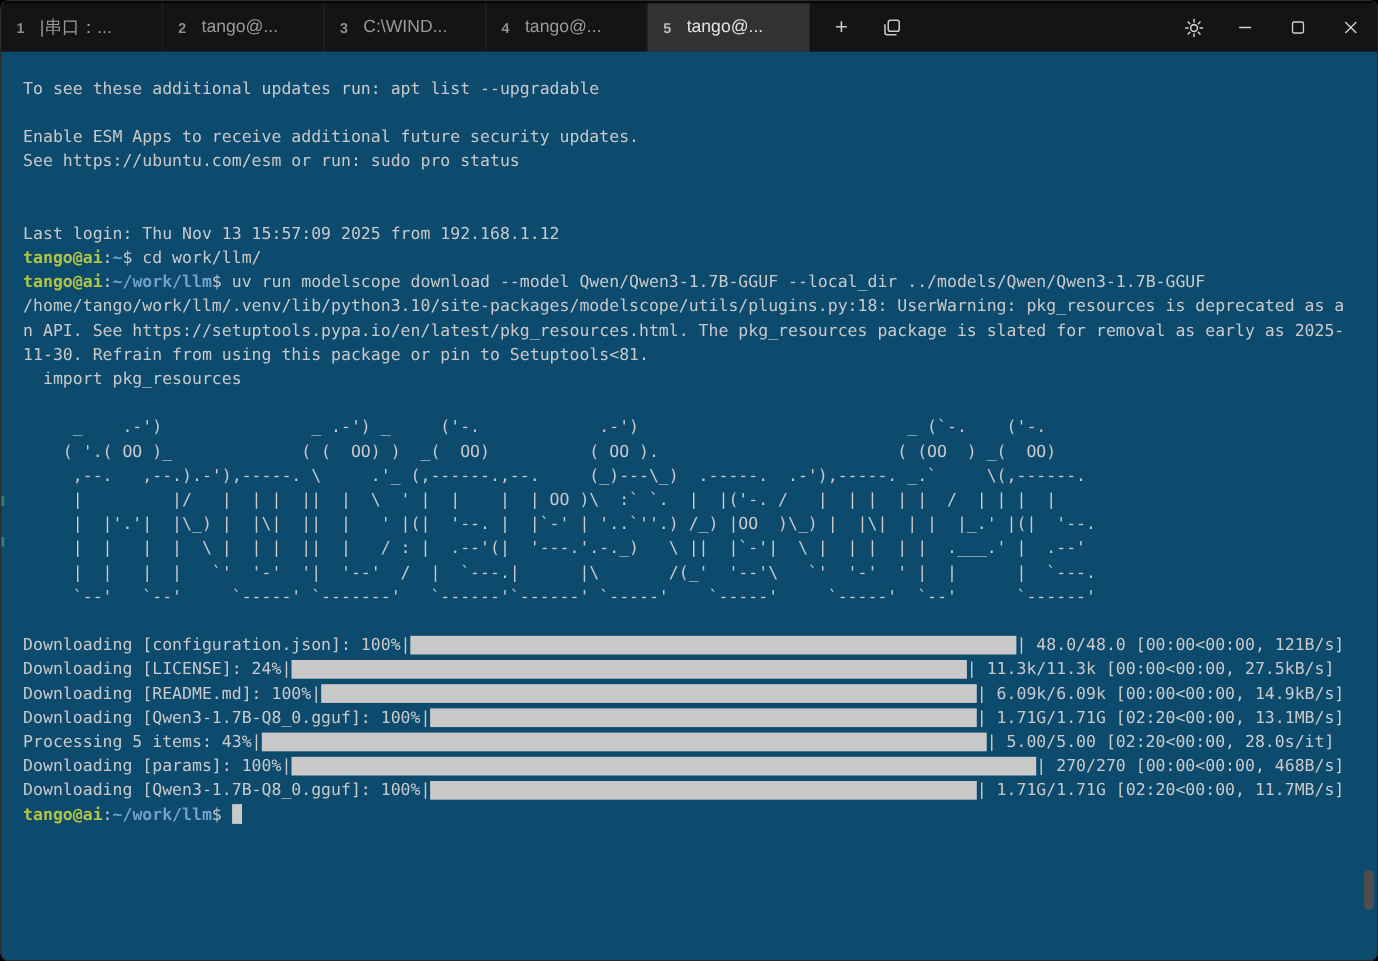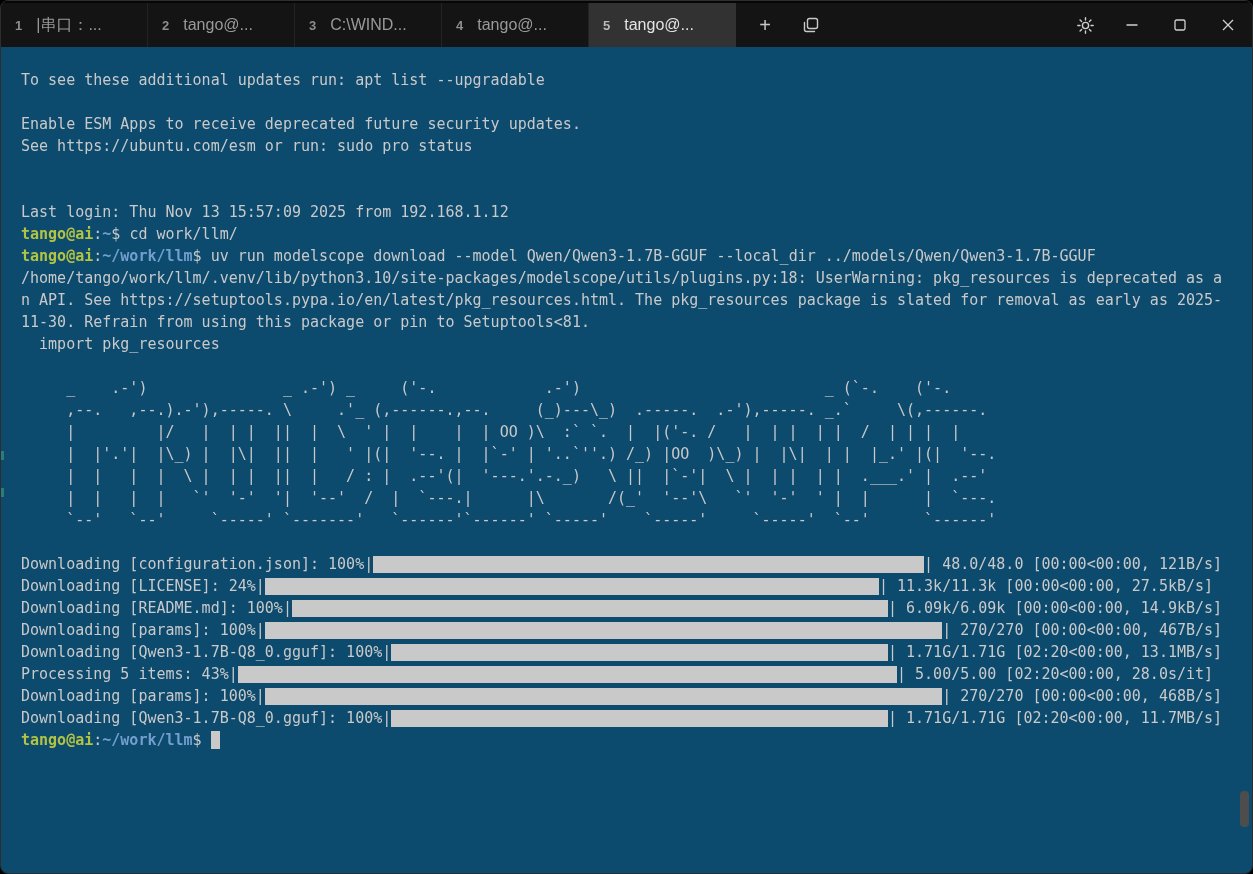--- a/index.html
+++ b/index.html
@@ -166,44 +166,44 @@
       </span>
     </div>
   </div>
 
   <div class="terminal" style="background: #0c4a6e;">
     <div class="scroll-mark mark-1" style="background: rgb(42, 125, 125);"></div>
     <div class="scroll-mark mark-2" style="background: rgb(42, 125, 125);"></div>
     <div class="scroll-thumb"></div>
   <div class="line">To see these additional updates run: apt list --upgradable</div>
       <div class="line"></div>
-      <div class="line">Enable ESM Apps to receive deprecated future security updates.</div>
+      <div class="line">Enable ESM Apps to receive additional future security updates.</div>
       <div class="line">See https://ubuntu.com/esm or run: sudo pro status</div>
       <div class="line"></div>
       <div class="line"></div>
       <div class="line">Last login: Thu Nov 13 15:57:09 2025 from 192.168.1.12</div>
       <div class="line"><span class="p-user" style="color: rgb(179, 195, 66);">tango@ai</span><span>:</span><span class="p-path" style="color: rgb(114, 159, 207);">~</span><span>$ </span><span>cd work/llm/</span></div>
       <div class="line"><span class="p-user" style="color: rgb(179, 195, 66);">tango@ai</span><span>:</span><span class="p-path" style="color: rgb(114, 159, 207);">~/work/llm</span><span>$ </span><span>uv run modelscope download --model Qwen/Qwen3-1.7B-GGUF --local_dir ../models/Qwen/Qwen3-1.7B-GGUF</span></div>
       <div class="line">/home/tango/work/llm/.venv/lib/python3.10/site-packages/modelscope/utils/plugins.py:18: UserWarning: pkg_resources is deprecated as a</div>
       <div class="line">n API. See https://setuptools.pypa.io/en/latest/pkg_resources.html. The pkg_resources package is slated for removal as early as 2025-</div>
       <div class="line">11-30. Refrain from using this package or pin to Setuptools&lt;81.</div>
       <div class="line">  import pkg_resources</div>
       <div class="line"></div>
       <div class="line art">     _    .-')               _ .-') _     ('-.            .-')                           _ (`-.    ('-.   </div>
+      <div class="line art">    ( '.( OO )_             ( (  OO) )  _(  OO)          ( OO ).                        ( (OO  ) _(  OO)  </div>
       <div class="line art">     ,--.   ,--.).-'),-----. \     .'_ (,------.,--.     (_)---\_)  .-----.  .-'),-----. _.`     \(,------. </div>
       <div class="line art">     |         |/   |  | |  ||  |  \  ' |  |    |  | OO )\  :` `.  |  |('-. /   |  | |  | |  /  | | |  |     </div>
       <div class="line art">     |  |'.'|  |\_) |  |\|  ||  |   ' |(|  '--. |  |`-' | '..`''.) /_) |OO  )\_) |  |\|  | |  |_.' |(|  '--.  </div>
       <div class="line art">     |  |   |  |  \ |  | |  ||  |   / : |  .--'(|  '---.'.-._)   \ ||  |`-'|  \ |  | |  | |  .___.' |  .--'  </div>
       <div class="line art">     |  |   |  |   `'  '-'  '|  '--'  /  |  `---.|      |\       /(_'  '--'\   `'  '-'  ' |  |      |  `---. </div>
       <div class="line art">     `--'   `--'     `-----' `-------'   `------'`------' `-----'    `-----'     `-----'  `--'      `------' </div>
       <div class="line"></div>
       <div class="line"><span>Downloading [configuration.json]: 100%|</span><span class="bar" style="width: 61ch; background: rgb(201, 201, 201);"></span><span>| 48.0/48.0 [00:00&lt;00:00, 121B/s]</span></div>
       <div class="line"><span>Downloading [LICENSE]: 24%|</span><span class="bar" style="width: 68ch; background: rgb(201, 201, 201);"></span><span>| 11.3k/11.3k [00:00&lt;00:00, 27.5kB/s]</span></div>
       <div class="line"><span>Downloading [README.md]: 100%|</span><span class="bar" style="width: 66ch; background: rgb(201, 201, 201);"></span><span>| 6.09k/6.09k [00:00&lt;00:00, 14.9kB/s]</span></div>
-      <div class="line"><span>Downloading [params]: 100%|</span><span class="bar" style="width: 75ch; background: rgb(201, 201, 201);"></span><span>| 270/270 [00:00&lt;00:00, 467B/s]</span></div>
       <div class="line"><span>Downloading [Qwen3-1.7B-Q8_0.gguf]: 100%|</span><span class="bar" style="width: 55ch; background: rgb(201, 201, 201);"></span><span>| 1.71G/1.71G [02:20&lt;00:00, 13.1MB/s]</span></div>
       <div class="line"><span>Processing 5 items: 43%|</span><span class="bar" style="width: 73ch; background: rgb(201, 201, 201);"></span><span>| 5.00/5.00 [02:20&lt;00:00, 28.0s/it]</span></div>
       <div class="line"><span>Downloading [params]: 100%|</span><span class="bar" style="width: 75ch; background: rgb(201, 201, 201);"></span><span>| 270/270 [00:00&lt;00:00, 468B/s]</span></div>
       <div class="line"><span>Downloading [Qwen3-1.7B-Q8_0.gguf]: 100%|</span><span class="bar" style="width: 55ch; background: rgb(201, 201, 201);"></span><span>| 1.71G/1.71G [02:20&lt;00:00, 11.7MB/s]</span></div>
       <div class="line"><span class="p-user" style="color: rgb(179, 195, 66);">tango@ai</span><span>:</span><span class="p-path" style="color: rgb(114, 159, 207);">~/work/llm</span><span>$ </span><span class="cursor" style="background: rgb(201, 201, 201);"></span></div>
     </div>
 
 </div>
 
 </body></html>

